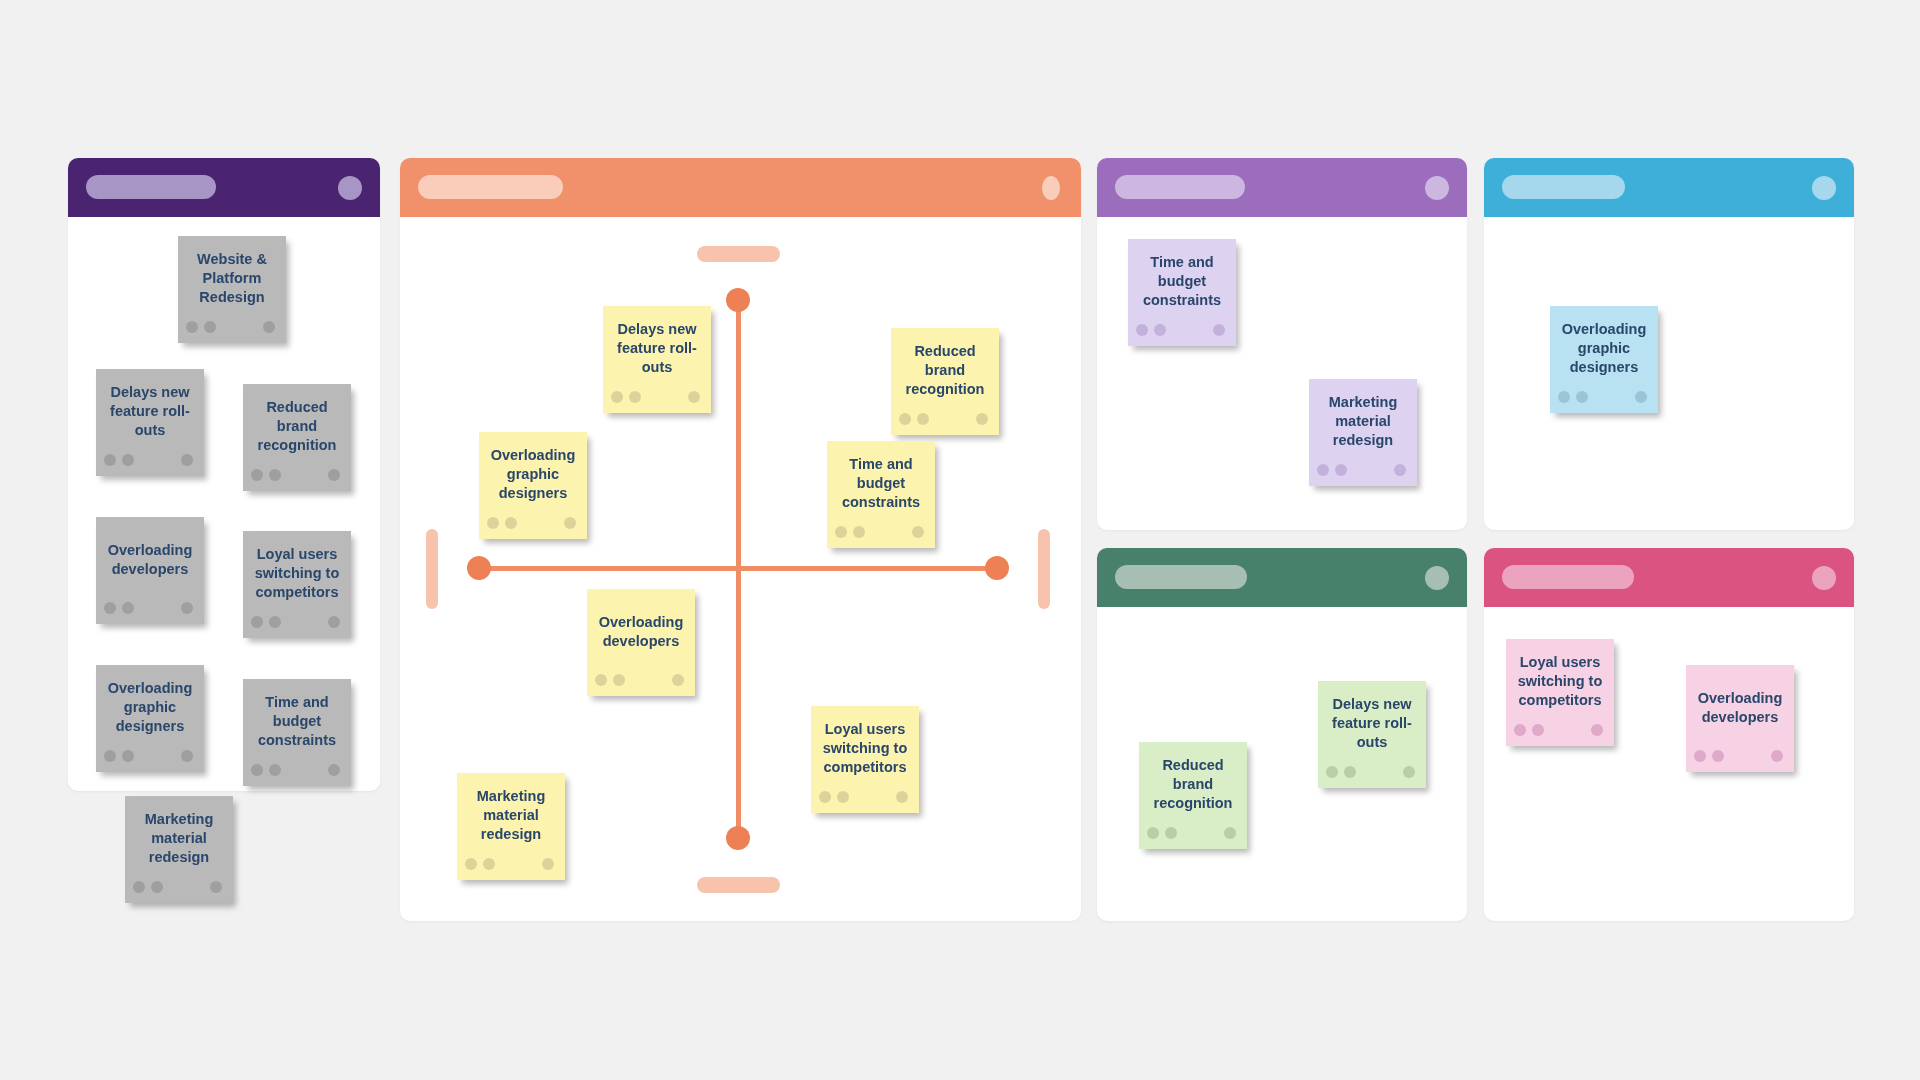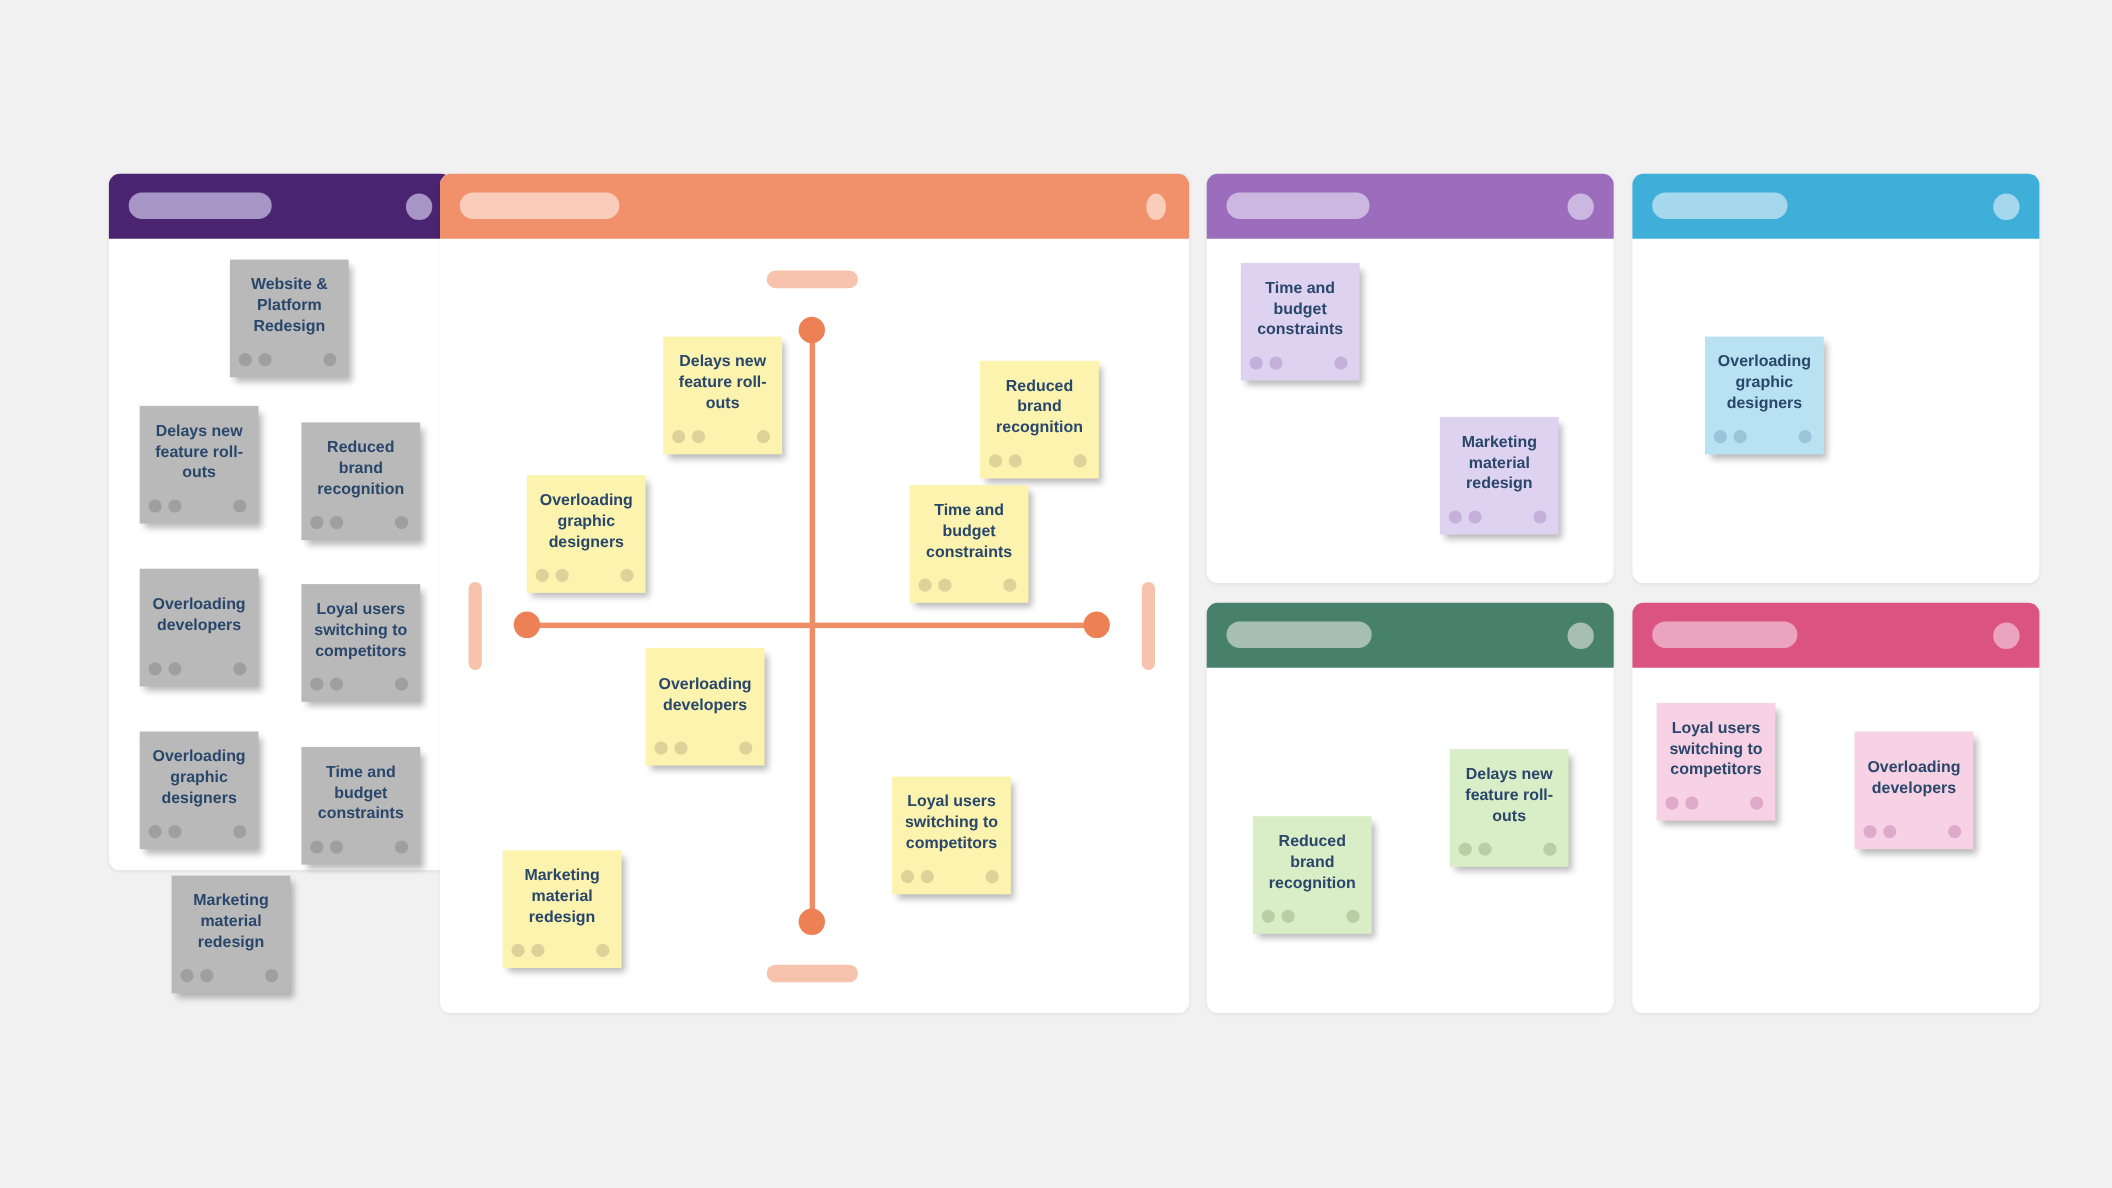--- a/index.html
+++ b/index.html
@@ -59,21 +59,21 @@
   .ep{position:absolute;width:24px;height:24px;border-radius:50%;background:#ED8155;}
   .axis-pill{position:absolute;background:#F7C3AC;border-radius:9px;}
   .axis-pill.h{width:83px;height:16px;}
   .axis-pill.v{width:12px;height:80px;}
 </style>
 </head>
 <body>
 
 <div class="stage">
 
-  <div class="panel t-darkpurple" style="left:68px;top:158px;width:312px;height:633px;margin-left:31px;">
+  <div class="panel t-darkpurple" style="left:68px;top:158px;width:312px;height:633px;">
     <div class="hdr">
       <span class="pill" style="width:130px"></span>
       <span class="hcircle"></span>
     </div>
     <div class="note n-gray" style="left:110px;top:78px">
       <span>Website &amp; Platform Redesign</span>
       <span class="dots">
           <i class="d d1"></i>
           <i class="d d2"></i>
           <i class="d d3"></i>

